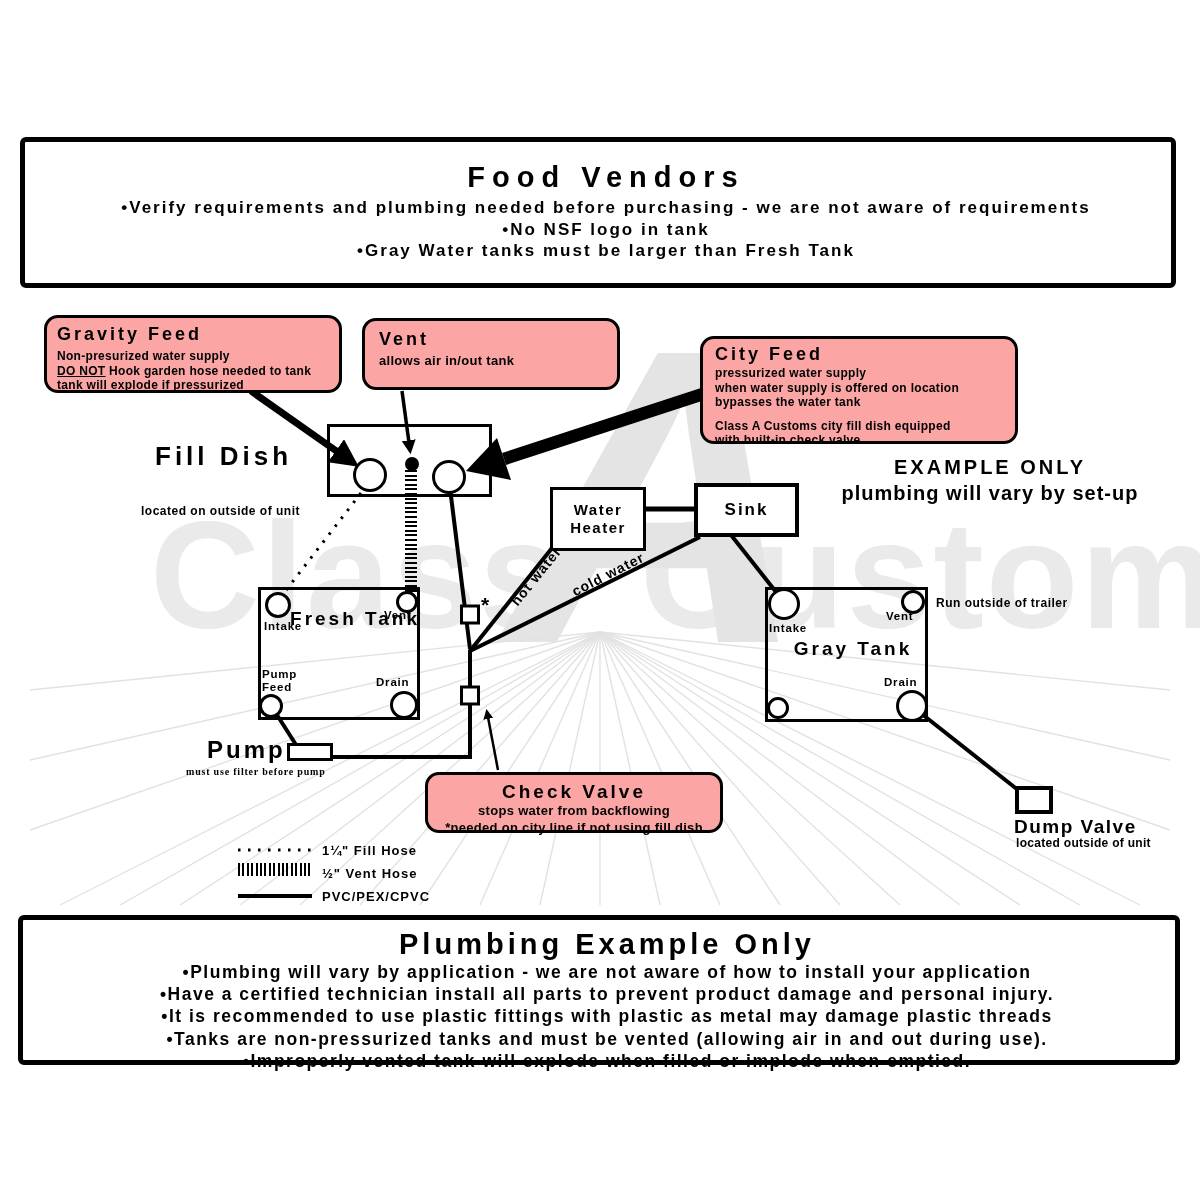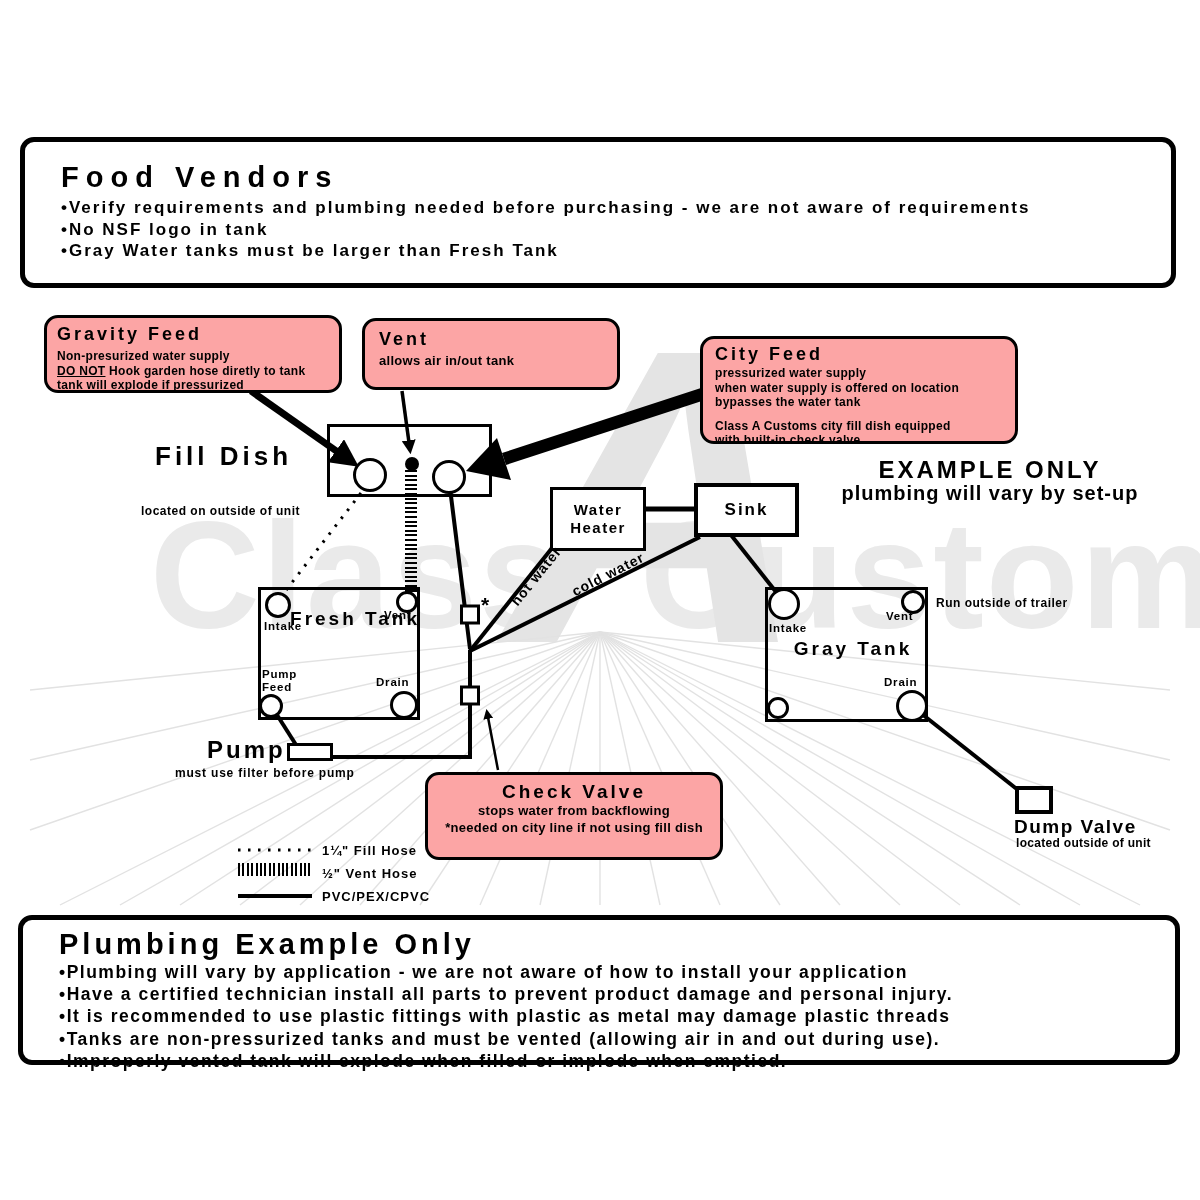--- a/index.html
+++ b/index.html
@@ -1,19 +1,19 @@
 <!DOCTYPE html>
 <html><head>
 <meta charset="utf-8">
 <style>
   html,body{margin:0;padding:0;background:#fff;}
   body{width:1200px;height:1200px;position:relative;overflow:hidden;
        font-family:"Liberation Sans", sans-serif;color:#000;}
   .abs{position:absolute;box-sizing:border-box;}
-  .panel{border:5px solid #000;border-radius:14px;background:#fff;z-index:2;}
+  .panel{border:5px solid #000;border-radius:6px;background:#fff;z-index:2;text-align:center;}
   .callout{border:3px solid #000;border-radius:14px;background:#fca5a5;z-index:2;}
   .boxnode{border:3px solid #000;background:#fff;z-index:2;display:flex;align-items:center;justify-content:center;text-align:center;}
   .tank{border:3px solid #000;background:transparent;z-index:2;}
   .port{border:3px solid #000;border-radius:50%;background:#fff;z-index:3;}
   .lbl{position:absolute;font-weight:bold;z-index:4;white-space:nowrap;}
   .big-title{font-weight:bold;font-size:29px;letter-spacing:7px;line-height:30px;}
   .bullets div{font-weight:bold;}
   .callout .ctitle{font-weight:bold;font-size:18px;letter-spacing:3px;margin-bottom:4px;}
   .callout .cline{font-weight:bold;font-size:12px;letter-spacing:0.3px;line-height:14.5px;}
   .hatch{background:repeating-linear-gradient(180deg,#000 0 2px,transparent 2px 4.6px);z-index:3;}
@@ -100,53 +100,53 @@
   <div class="bullets" style="font-size:17px;letter-spacing:2px;line-height:21.5px;">
     <div>•Verify requirements and plumbing needed before purchasing - we are not aware of requirements</div>
     <div>•No NSF logo in tank</div>
     <div>•Gray Water tanks must be larger than Fresh Tank</div>
   </div>
 </div>
 
 <div class="abs callout" style="left:44px;top:315px;width:298px;height:78px;padding:6px 10px;">
   <div class="ctitle">Gravity Feed</div>
   <div class="cline">Non-presurized water supply</div>
-  <div class="cline"><span style="text-decoration:underline;">DO NOT</span><span> Hook garden hose diretly to tank</span></div>
+  <div class="cline"><span style="text-decoration:underline;">DO NOT</span><span> Hook garden hose needed to tank</span></div>
   <div class="cline">tank will explode if pressurized</div>
 </div>
 
 <div class="abs callout" style="left:362px;top:318px;width:258px;height:72px;padding:8px 14px;">
   <div class="ctitle">Vent</div>
   <div class="cline" style="font-size:13px;">allows air in/out tank</div>
 </div>
 
 <div class="abs callout" style="left:700px;top:336px;width:318px;height:108px;padding:5px 12px;">
   <div class="ctitle" style="margin-bottom:1px;">City Feed</div>
   <div class="cline">pressurized water supply</div>
   <div class="cline">when water supply is offered on location</div>
   <div class="cline">bypasses the water tank</div>
   <div class="cline" style="margin-top:9px;">Class A Customs city fill dish equipped</div>
   <div class="cline">with built-in check valve</div>
 </div>
 
-<div class="abs callout" style="left:425px;top:772px;width:298px;height:88px;padding:6px 11px;text-align:center;">
+<div class="abs callout" style="left:425px;top:772px;width:298px;height:61px;padding:6px 11px;text-align:center;">
   <div class="ctitle" style="font-size:19px;margin-bottom:1px;">Check Valve</div>
   <div class="cline" style="font-size:13px;">stops water from backflowing</div>
   <div class="cline" style="font-size:13px;margin-top:2px;">*needed on city line if not using fill dish</div>
 </div>
 
 <div class="abs" style="left:327px;top:424px;width:165px;height:73px;border:3px solid #000;z-index:2;"></div>
 <div class="abs port" style="left:353px;top:458px;width:34px;height:34px;"></div>
 <div class="abs port" style="left:432px;top:460px;width:34px;height:34px;"></div>
 <div class="abs hatch" style="left:405px;top:470px;width:12px;height:124px;"></div>
 <div class="abs" style="left:405px;top:457px;width:14px;height:14px;background:#000;border-radius:50%;z-index:4;"></div>
 <div class="lbl" style="left:155px;top:441px;font-size:26px;letter-spacing:4px;">Fill Dish</div>
 <div class="lbl" style="left:141px;top:472px;font-size:12px;letter-spacing:0.5px;margin-top:32px;">located on outside of unit</div>
 
-<div class="lbl" style="left:820px;top:456px;width:340px;text-align:center;font-size:24px;letter-spacing:3px;">EXAMPLE ONLY</div>
+<div class="lbl" style="left:820px;top:456px;width:340px;text-align:center;font-size:20px;letter-spacing:3px;">EXAMPLE ONLY</div>
 <div class="lbl" style="left:810px;top:482px;width:360px;text-align:center;font-size:20px;letter-spacing:1px;">plumbing will vary by set-up</div>
 
 <div class="abs boxnode" style="left:550px;top:487px;width:96px;height:64px;font-weight:bold;font-size:15px;letter-spacing:1.5px;line-height:18px;">
   <span>Water Heater</span>
 </div>
 <div class="abs boxnode" style="left:694px;top:483px;width:105px;height:54px;border-width:4px;font-weight:bold;font-size:17px;letter-spacing:2px;">
   <span>Sink</span>
 </div>
 
 <div class="lbl" style="left:496px;top:568px;width:80px;text-align:center;font-size:14px;letter-spacing:1px;transform:rotate(-51deg);">hot water</div>
@@ -170,21 +170,21 @@
 <div class="abs port" style="left:896px;top:690px;width:32px;height:32px;"></div>
 <div class="abs port" style="left:767px;top:697px;width:22px;height:22px;"></div>
 <div class="lbl" style="left:769px;top:622px;font-size:11.5px;letter-spacing:0.8px;">Intake</div>
 <div class="lbl" style="left:886px;top:610px;font-size:11.5px;letter-spacing:0.8px;">Vent</div>
 <div class="lbl" style="left:884px;top:676px;font-size:11.5px;letter-spacing:0.8px;">Drain</div>
 <div class="lbl" style="left:765px;top:638px;width:176px;text-align:center;font-size:19px;letter-spacing:3px;">Gray Tank</div>
 <div class="lbl" style="left:936px;top:596px;font-size:12px;letter-spacing:0.5px;">Run outside of trailer</div>
 
 <div class="abs" style="left:287px;top:743px;width:46px;height:18px;border:3px solid #000;background:#fff;z-index:2;"></div>
 <div class="lbl" style="left:207px;top:736px;font-size:24px;letter-spacing:3px;">Pump</div>
-<div class="lbl" style="left:175px;top:766px;font-size:12px;letter-spacing:0.8px;">must use filter before pump</div>
+<div class="lbl" style="left:186px;top:766px;font-size:10px;letter-spacing:0.8px;font-family:Liberation Serif, serif;">must use filter before pump</div>
 
 <div class="abs" style="left:1015px;top:786px;width:38px;height:28px;border:4px solid #000;background:#fff;z-index:2;"></div>
 <div class="lbl" style="left:1014px;top:816px;font-size:19px;letter-spacing:1.5px;">Dump Valve</div>
 <div class="lbl" style="left:1016px;top:836px;font-size:12px;letter-spacing:0.3px;">located outside of unit</div>
 
 <div class="abs hatch-h" style="left:238px;top:863px;width:74px;height:13px;"></div>
 <div class="lbl" style="left:322px;top:843px;font-size:13px;letter-spacing:1px;">1¼" Fill Hose</div>
 <div class="lbl" style="left:322px;top:866px;font-size:13px;letter-spacing:1px;">½" Vent Hose</div>
 <div class="lbl" style="left:322px;top:889px;font-size:13px;letter-spacing:1px;">PVC/PEX/CPVC</div>
 

